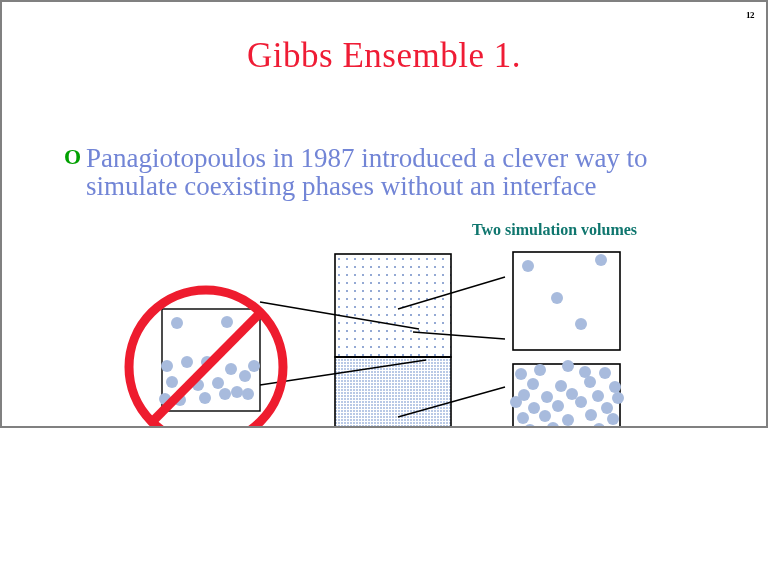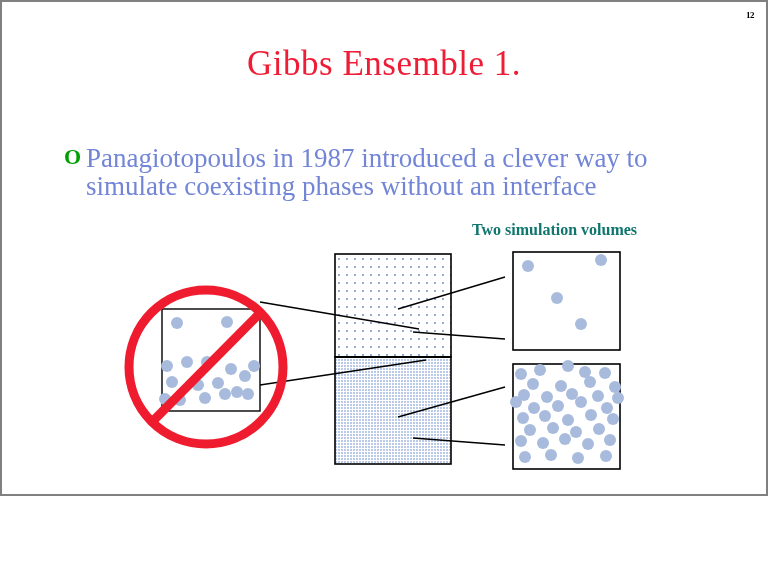--- a/index.html
+++ b/index.html
@@ -6,21 +6,21 @@
     margin: 0;
     padding: 0;
     background: #ffffff;
   }
   body {
     font-family: "Liberation Serif", serif;
   }
   #slide {
     position: relative;
     width: 768px;
-    height: 496px;
+    height: 428px;
     background: #ffffff;
     border: 2px solid #808080;
     box-sizing: border-box;
     overflow: hidden;
   }
 
   
   #page-number {
     position: absolute;
     right: 12px;
@@ -29,21 +29,21 @@
     font-size: 9px;
     font-weight: bold;
     color: #000000;
     letter-spacing: -0.5px;
   }
 
   
   #slide-title {
     position: absolute;
     left: 0;
-    top: 42px;
+    top: 34px;
     width: 100%;
     text-align: center;
     font-family: "Liberation Serif", serif;
     font-size: 35px;
     color: #ef1c35;
     letter-spacing: 0.5px;
   }
 
   
   .bullet-row {

